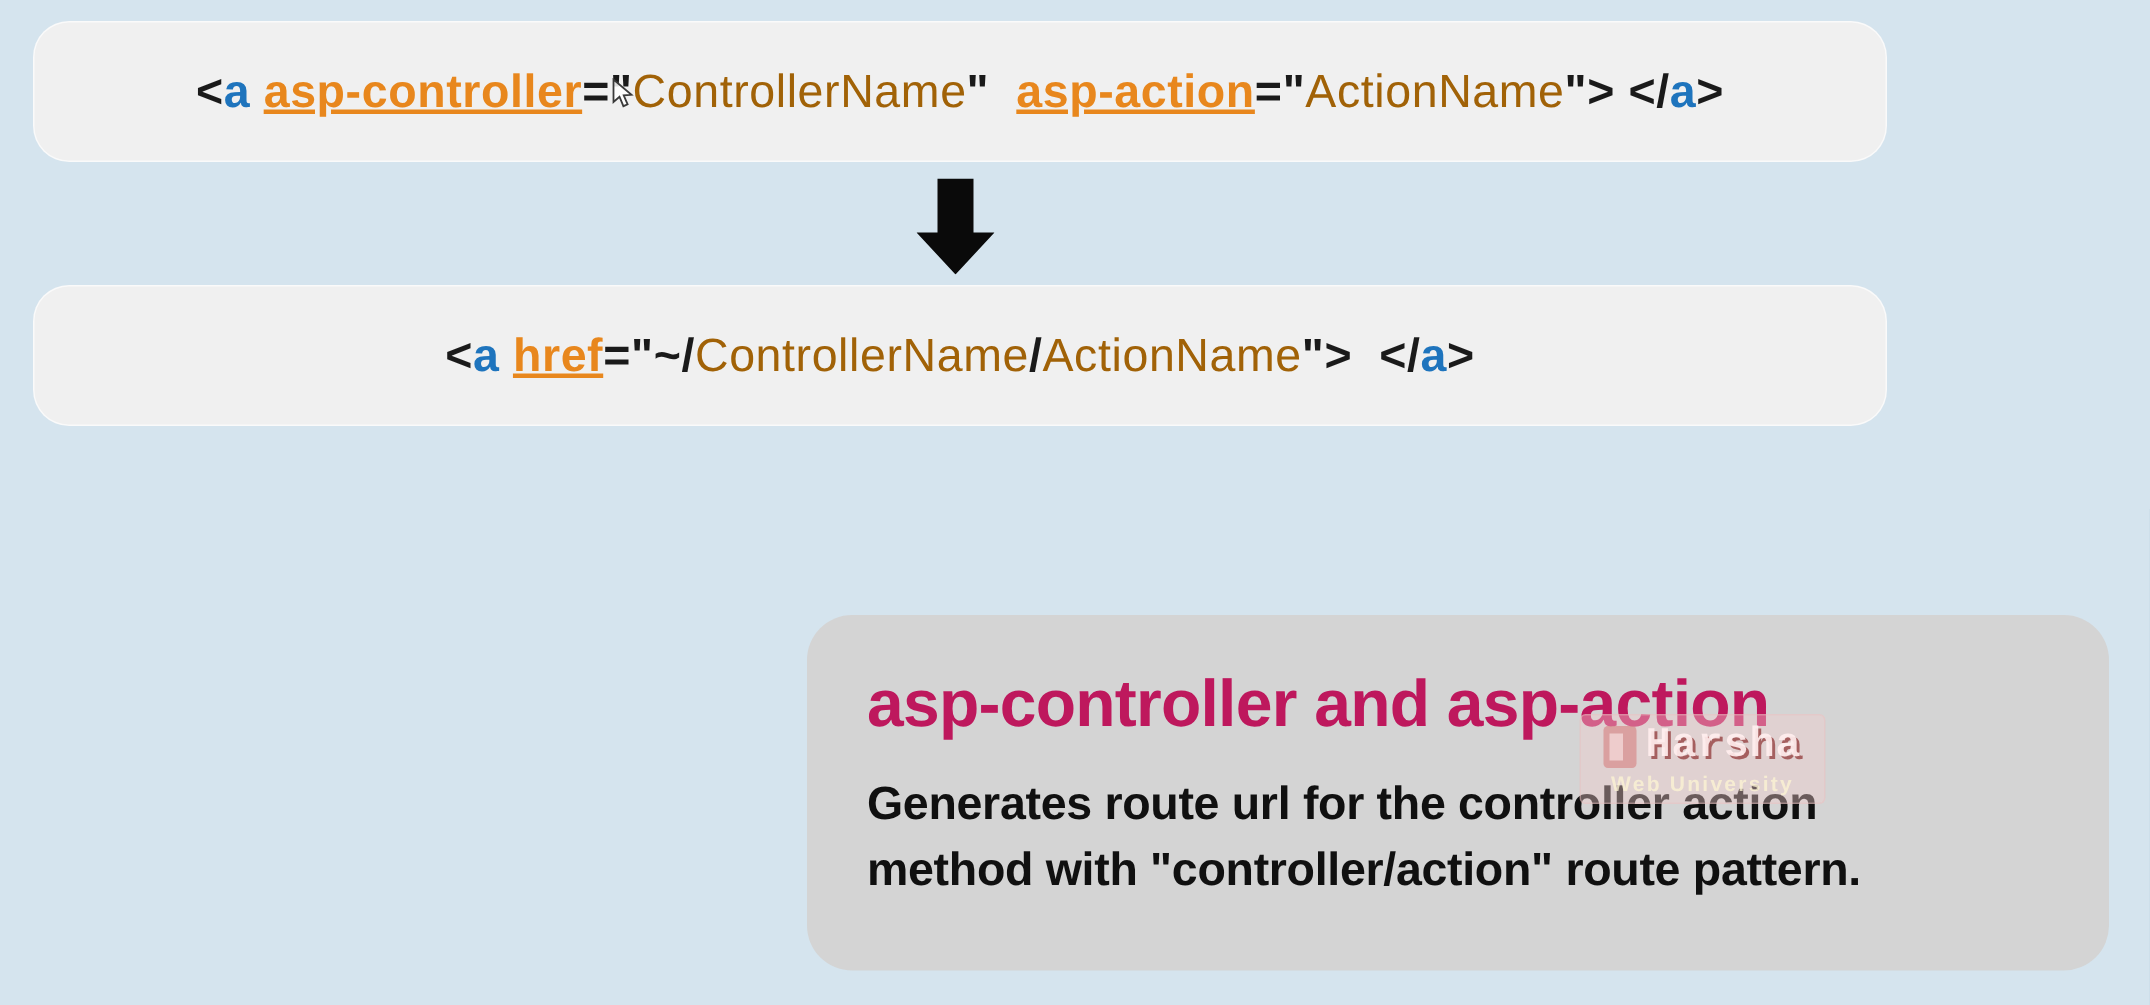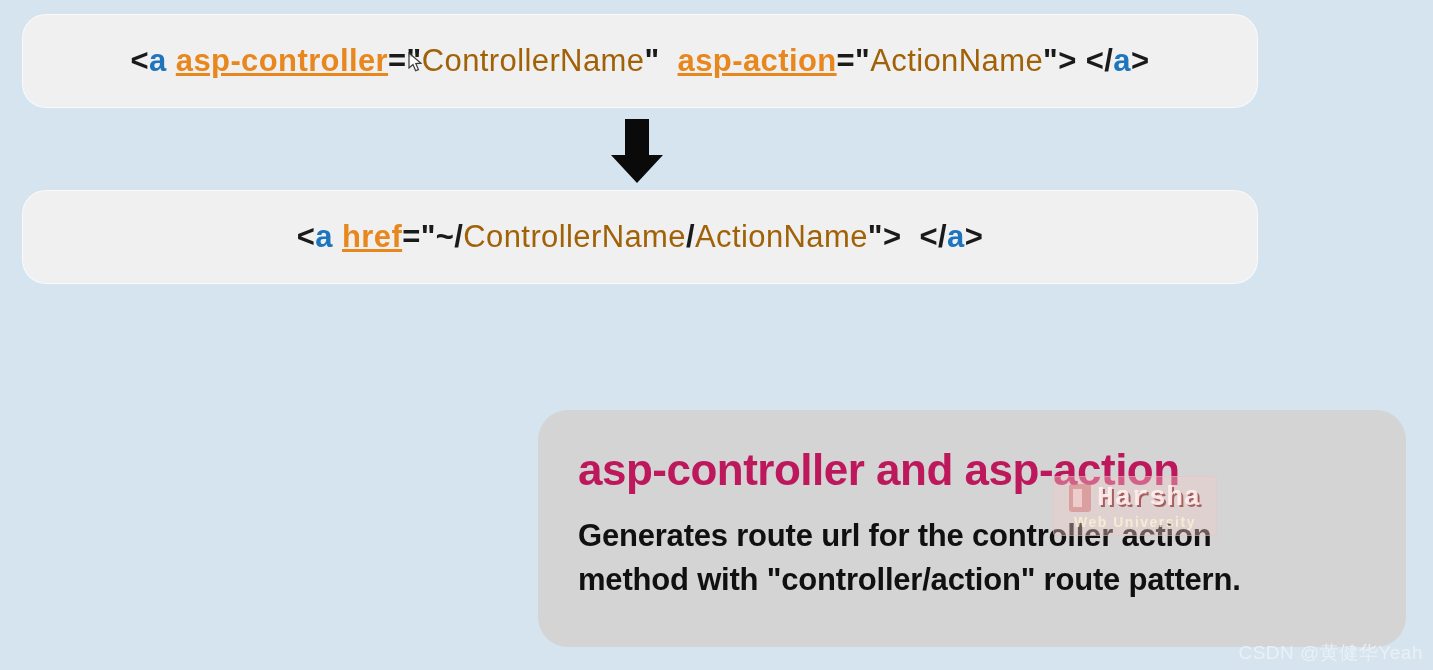--- a/index.html
+++ b/index.html
@@ -141,15 +141,14 @@
   </div>
 
   <div class="brand-watermark">
     <div class="brand-row">
       <div class="brand-logo"></div>
       <div class="brand-name">Harsha</div>
     </div>
     <div class="brand-sub">Web University</div>
   </div>
 
-  <div class="csdn-watermark">CSDN @黄健华Yeah</div>
 
 </div>
 
 </body></html>

